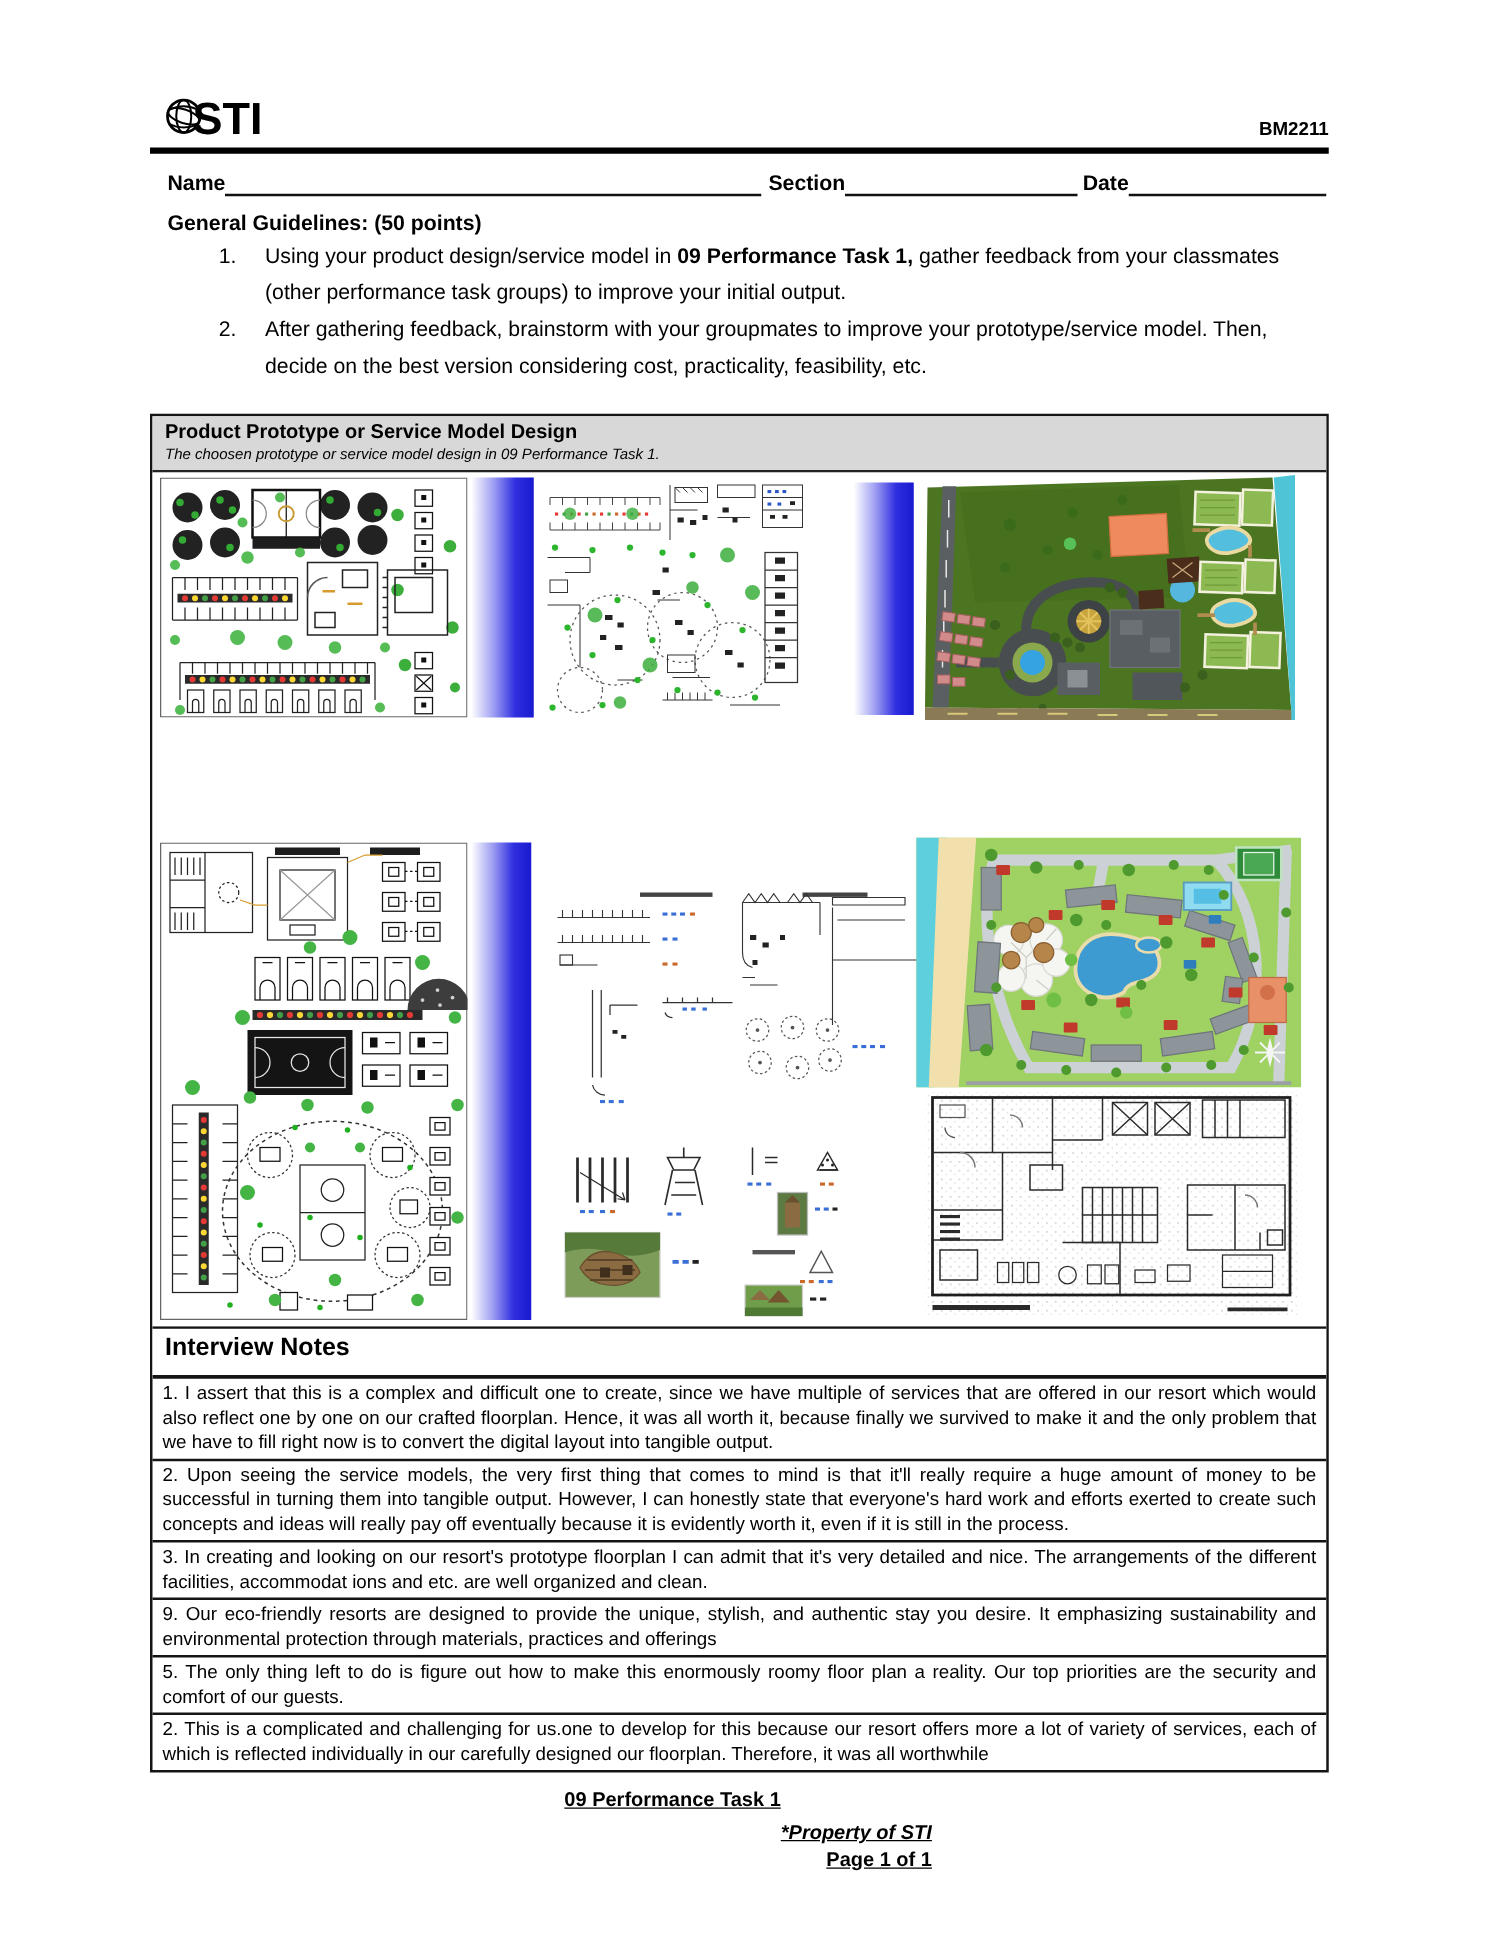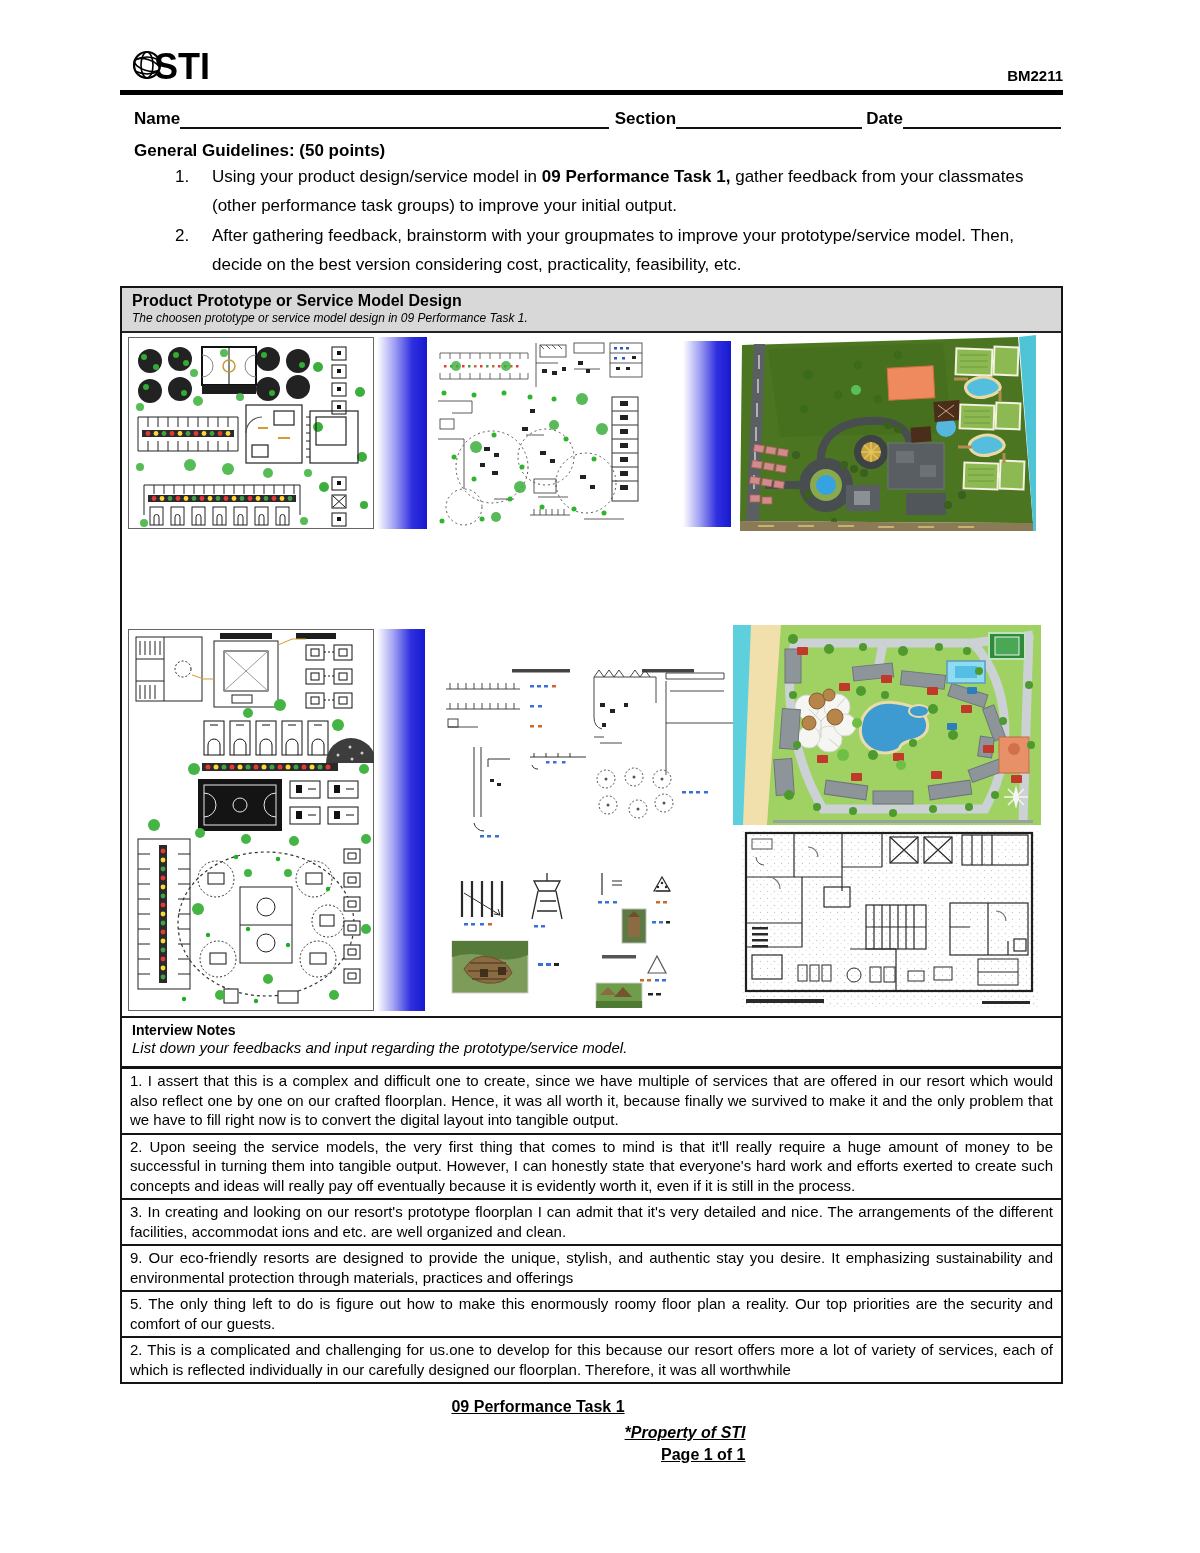--- a/index.html
+++ b/index.html
@@ -4,62 +4,62 @@
 <style>
   * { box-sizing: border-box; margin: 0; padding: 0; }
   html,body { width:1200px; }
   body {
     height:1553px; background:#ffffff; color:#000;
     font-family:"Liberation Sans", sans-serif; overflow:hidden; position:relative;
   }
   .content { position:absolute; left:120px; top:0; width:943px; }
 
   
-  .logo-row { margin-top:40px; height:50px; position:relative; }
+  .logo-row { margin-top:68px; height:50px; position:relative; }
   .logo { position:absolute; left:10px; top:0; }
   .course-code { position:absolute; right:0; bottom:6px; font-weight:bold; font-size:15px; }
   .rule { height:5px; background:#000; }
 
   
   .field-row { margin-top:12px; display:flex; align-items:flex-end; font-weight:bold; font-size:17px; padding:0 2px 0 14px; }
   .fill { border-bottom:2px solid #111; height:22px; }
   .fill.name { flex:1; margin-right:6px; }
   .fill.section { width:186px; margin-right:4px; }
   .fill.date { width:158px; }
   .field-label { padding-bottom:0; }
 
   .doc-title { margin-top:16px; text-align:center; font-weight:bold; font-size:17px; letter-spacing:0.2px; }
 
   .g-heading { margin-top:12px; padding-left:14px; font-weight:bold; font-size:17px; }
   .g-item { display:flex; padding-left:55px; line-height:29px; font-size:17px; margin-top:1px; }
   .g-num { width:37px; flex:none; }
   .g-text { flex:1; }
 
   
-  .main-box { margin-top:7px; border:2.5px solid #141414; }
+  .main-box { margin-top:24px; border:2.5px solid #141414; }
   .box-header { background:#d8d8d8; border-bottom:2px solid #222; padding:4px 10px 6px 10px; }
   .box-title { font-weight:bold; font-size:16px; }
   .box-subtitle { font-style:italic; font-size:12px; margin-top:1px; }
 
   .collage { position:relative; height:683px; background:#fff; }
   .tile { position:absolute; display:block; }
   .t1 { left:6px;  top:4px;   width:246px; height:192px; }
   .s1 { left:255px; top:4px;  width:50px;  height:192px; }
   .t2 { left:312px; top:6px;  width:212px; height:190px; }
   .s2 { left:561px; top:8px;  width:48px;  height:186px; }
   .t3 { left:616px; top:2px;  width:298px; height:196px; }
   .t4 { left:6px;  top:296px; width:246px; height:382px; }
   .s4 { left:255px; top:296px; width:48px; height:382px; }
   .t5 { left:312px; top:330px; width:300px; height:345px; }
   .t6 { left:611px; top:292px; width:308px; height:200px; }
   .t7 { left:616px; top:494px; width:302px; height:184px; }
   .strip { position:absolute; background:linear-gradient(to right,#ffffff 0%,#a0a0f3 35%,#3030e0 70%,#1818cf 100%); }
 
   .iv-header { border-top:2.5px solid #141414; border-bottom:3px solid #141414; padding:4px 10px 10px 10px; background:#fff; }
-  .iv-title { font-weight:bold; font-size:14px; }
+  .iv-title { font-weight:bold; font-size:20px; }
   .iv-subtitle { font-style:italic; font-size:15px; margin-top:1px; }
 
   .note-row { border-bottom:2.5px solid #141414; padding:2px 8px 3px 8px; font-size:15px; line-height:19.5px; text-align:justify; }
   .note-row:last-child { border-bottom:none; }
 
   
   .footer-row { margin-top:14px; display:flex; justify-content:center; align-items:flex-start; padding-left:14px;text-decoration:underline; }
   .footer-left { font-weight:bold; font-size:16px; }
   .footer-right { text-align:right; font-weight:bold; font-size:16px; line-height:22px; }
   .footer-right .prop { font-style:italic;margin-top:24px; }
@@ -990,21 +990,20 @@
           </g>
         <g fill="#2a2a2a">
             <rect x="8" y="172" width="78" height="4"></rect>
             <rect x="244" y="174" width="48" height="3"></rect>
           </g>
       </svg>
     </div>
 
     <div class="iv-header">
       <div class="iv-title">Interview Notes</div>
-      <div class="iv-subtitle">List down your feedbacks and input regarding the prototype/service model.</div>
     </div>
 
     <div class="note-row">1. I assert that this is a complex and difficult one to create, since we have multiple of services that are offered in our resort which would also reflect one by one on our crafted floorplan. Hence, it was all worth it, because finally we survived to make it and the only problem that we have to fill right now is to convert the digital layout into tangible output.</div>
     <div class="note-row">2. Upon seeing the service models, the very first thing that comes to mind is that it'll really require a huge amount of money to be successful in turning them into tangible output. However, I can honestly state that everyone's hard work and efforts exerted to create such concepts and ideas will really pay off eventually because it is evidently worth it, even if it is still in the process.</div>
     <div class="note-row">3. In creating and looking on our resort's prototype floorplan I can admit that it's very detailed and nice. The arrangements of the different facilities, accommodat ions and etc. are well organized and clean.</div>
     <div class="note-row">9. Our eco-friendly resorts are designed to provide the unique, stylish, and authentic stay you desire. It emphasizing sustainability and environmental protection through materials, practices and offerings</div>
     <div class="note-row">5. The only thing left to do is figure out how to make this enormously roomy floor plan a reality. Our top priorities are the security and comfort of our guests.</div>
     <div class="note-row">2. This is a complicated and challenging for us.one to develop for this because our resort offers more a lot of variety of services, each of which is reflected individually in our carefully designed our floorplan. Therefore, it was all worthwhile</div>
   </div>
 

